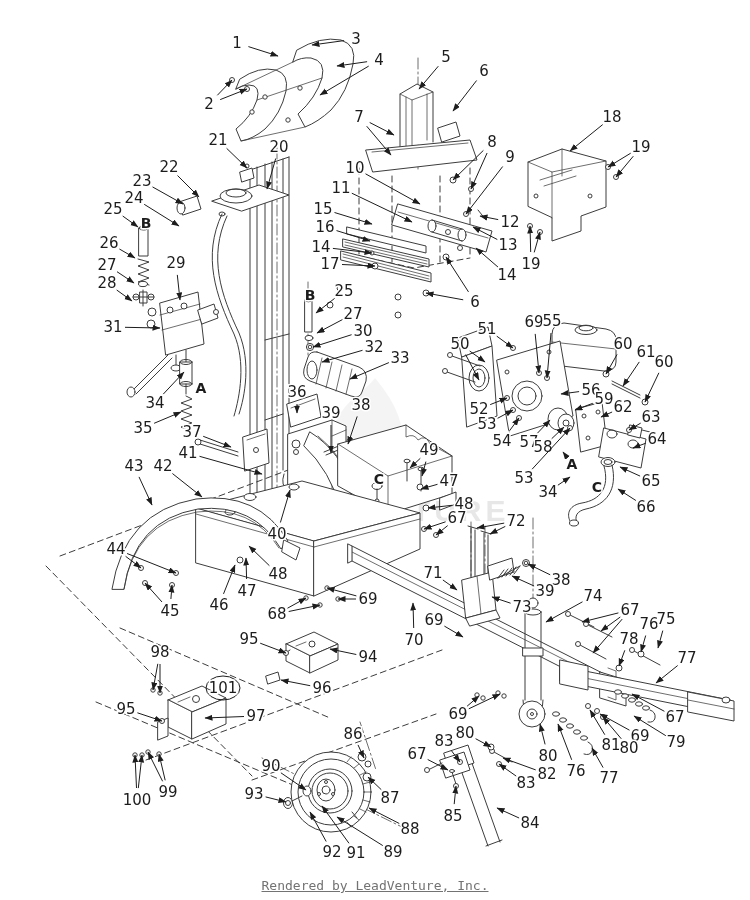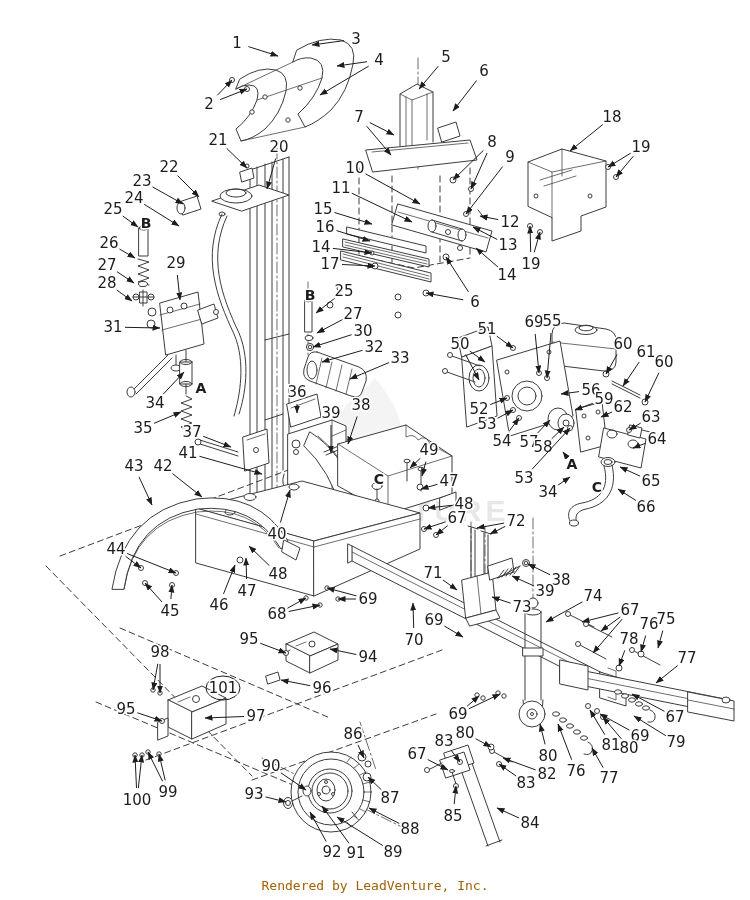--- a/index.html
+++ b/index.html
@@ -14,21 +14,21 @@
   .fast{stroke:#3d3d3d;stroke-width:1;fill:#ffffff;}
   .leader{stroke:#1d1d1d;stroke-width:1;fill:none;}
   .callout{font:15px "DejaVu Sans",sans-serif;fill:#1c1c1c;text-anchor:middle;
            dominant-baseline:central;paint-order:stroke;stroke:#ffffff;stroke-width:3px;}
   .callout.bold{font-weight:bold;font-size:14px;}
   .circ{stroke:#1d1d1d;stroke-width:1;fill:none;}
   .wm-text{font:bold 30px "Liberation Sans",sans-serif;fill:#c7c7c7;opacity:0.42;
            letter-spacing:4px;text-anchor:middle;}
   .wm-flame{fill:#ededed;opacity:0.6;}
   #footer{position:absolute;left:0;top:878px;width:750px;text-align:center;
-          font:13px "DejaVu Sans Mono",monospace;color:#a16207;}
+          font:13px "DejaVu Sans Mono",monospace;color:#737373;text-decoration:underline;}
 </style>
 </head>
 <body>
 
 <svg id="art" width="750" height="872" viewBox="0 0 750 872">
   <defs>
     <marker id="arw" markerWidth="9" markerHeight="8" refX="7.5" refY="3" orient="auto">
       <path d="M0,0 L8,3 L0,6 Z" fill="#1d1d1d"></path>
     </marker>
   </defs>

